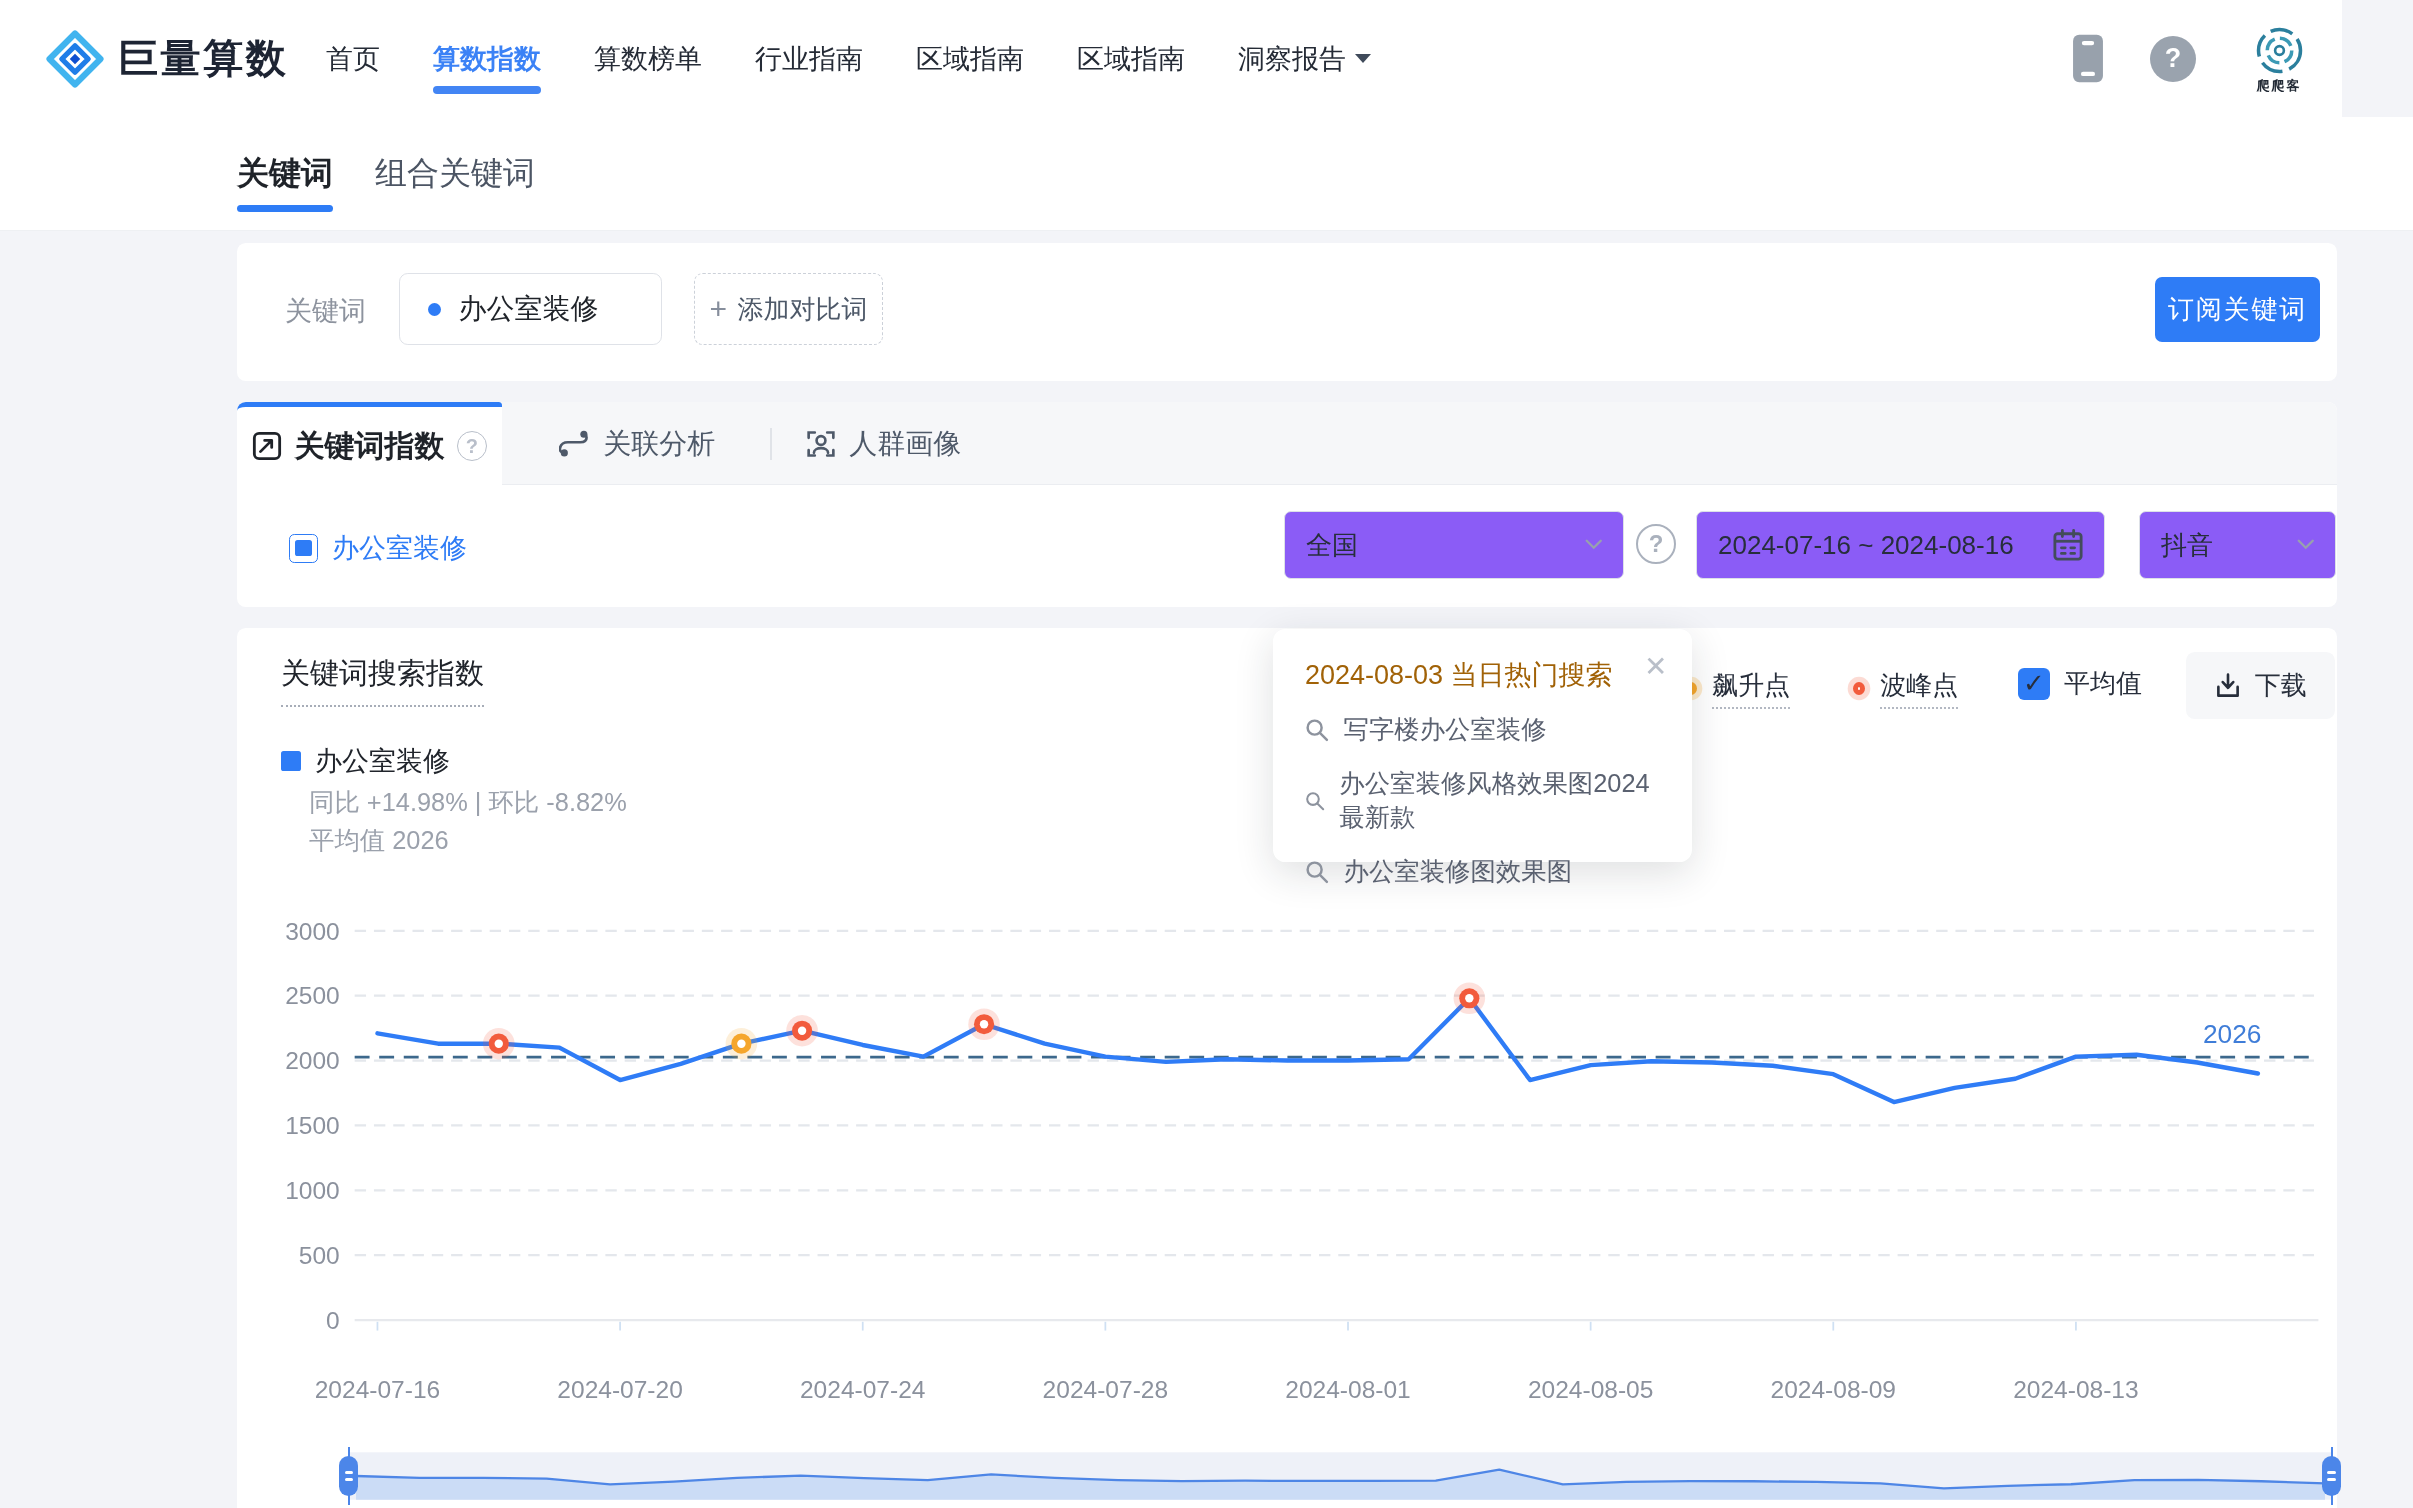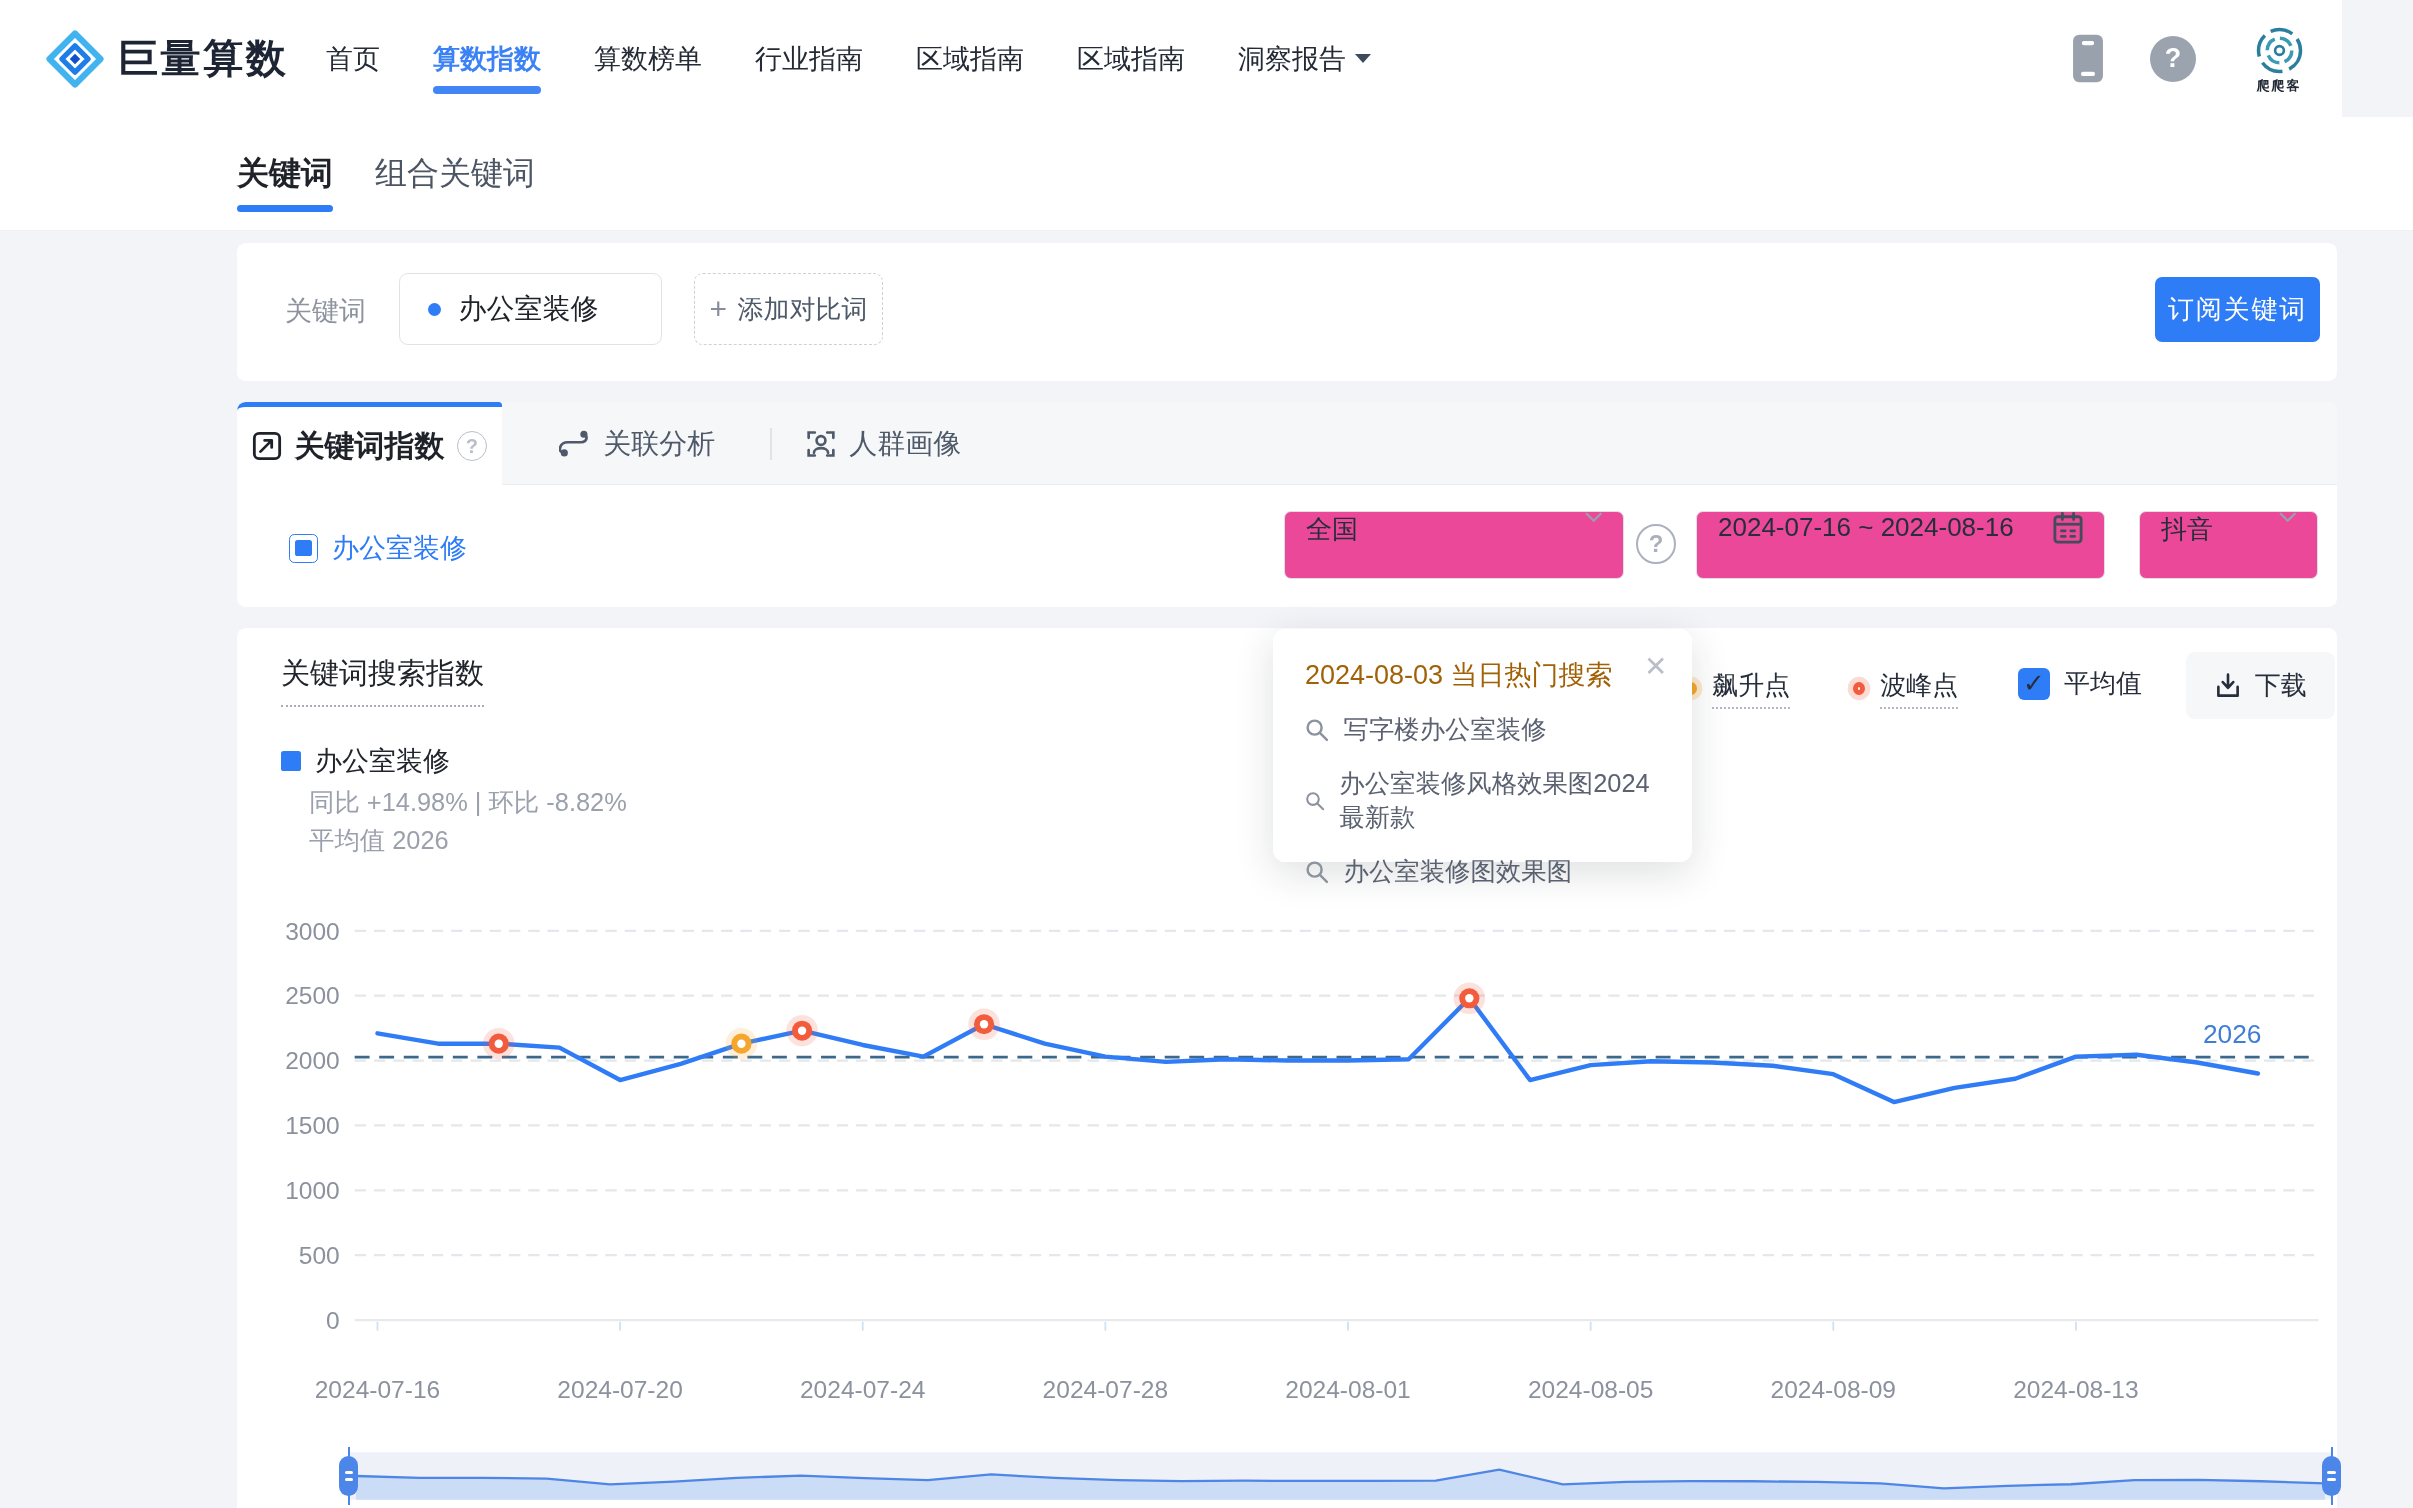--- a/index.html
+++ b/index.html
@@ -46,24 +46,24 @@
   .itab.i2 { left:559px; }
   .itab.i3 { left:805px; }
   .itab-sep { position:absolute; left:770px; top:428px; width:1.8px; height:32px; background:#e0e3e8; }
   .q-outline { width:30px; height:30px; border:1.8px solid #b9bfca; border-radius:50%; color:#b9bfca; font-size:20px; display:flex; align-items:center; justify-content:center; font-weight:700; }
 
   
   .series-legend { position:absolute; left:289px; top:530px; display:flex; align-items:center; gap:14px; cursor:pointer; }
   .kw-check { width:29px; height:29px; border:1.8px solid #2e7cf6; border-radius:5.3px; background:#fff; display:flex; align-items:center; justify-content:center; }
   .kw-check i { width:16.7px; height:16.7px; background:#2e7cf6; border-radius:2.6px; }
   .series-legend span { font-size:27px; color:#2e7cf6; }
-  .select { position:absolute; top:511px; height:68px; background:#ec4899; border:1.8px solid #dde1e7; border-radius:7px; display:flex; align-items:flex-start; justify-content:space-between; padding:0 21px; font-size:26px; color:#272e3b; cursor:pointer; }
+  .select { position:absolute; top:511px; height:68px; background:#8b5cf6; border:1.8px solid #dde1e7; border-radius:7px; display:flex; align-items:center; justify-content:space-between; padding:0 21px; font-size:26px; color:#272e3b; cursor:pointer; }
   .sel-region { left:1284px; width:340px; }
   .sel-date { left:1696px; width:409px; }
-  .sel-platform { left:2139px; width:179px; }
+  .sel-platform { left:2139px; width:197px; }
   .q-outline2 { position:absolute; left:1636px; top:524px; width:40px; height:40px; border:2.6px solid #aab1bd; border-radius:50%; color:#aab1bd; font-size:24px; display:flex; align-items:center; justify-content:center; font-weight:700; cursor:pointer; }
 
   
   .chart-title { position:absolute; left:281px; top:654px; font-size:29px; color:#20242b; border-bottom:2.6px dotted #a7adb8; padding-bottom:10.5px; }
   .legend-item { position:absolute; top:668px; display:flex; align-items:center; gap:15px; cursor:pointer; }
   .ring { width:12.3px; height:12.3px; border-radius:50%; background:#fff; }
   .ring.rise { border:5.3px solid #f5a62c; box-shadow:0 0 0 5.3px rgba(245,166,44,.25); }
   .ring.peak { border:5.3px solid #f25b3c; box-shadow:0 0 0 5.3px rgba(242,91,60,.22); }
   .legend-item span { font-size:26px; color:#272e3b; border-bottom:2.6px dotted #b3b8c2; padding-bottom:3.5px; }
   .avg-legend { position:absolute; left:2018px; top:666px; display:flex; align-items:center; gap:14px; cursor:pointer; }

